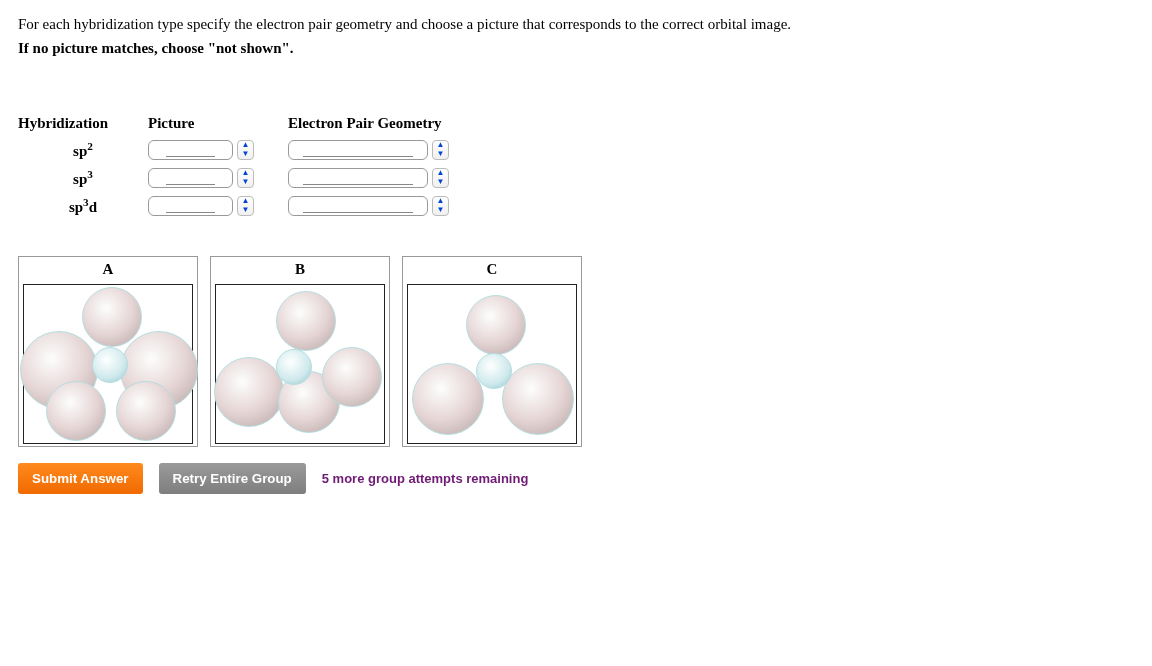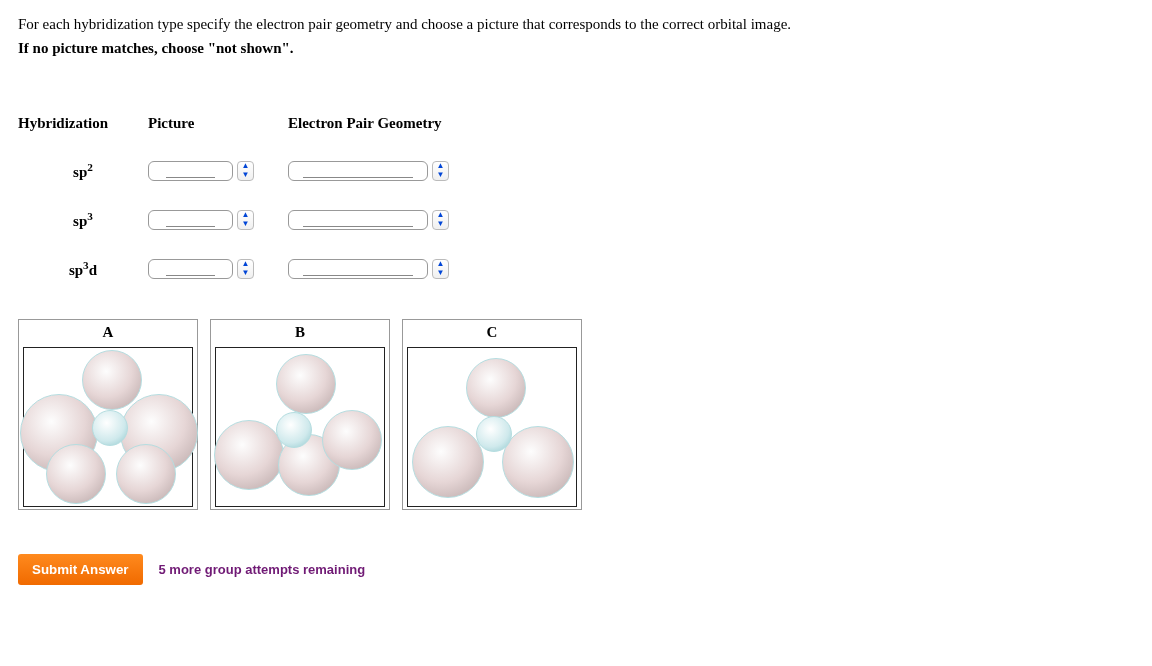--- a/index.html
+++ b/index.html
@@ -20,21 +20,20 @@
   }
   .col-hyb { width: 130px; font-weight: bold; }
   .col-pic { width: 140px; font-weight: bold; margin-top: 36px; }
   .col-geom { font-weight: bold; }
   .data-row { margin-top: 8px; }
   .hyb-cell {
     width: 130px;
     text-align: center;
     font-weight: bold;
     font-family: "Times New Roman", serif;
-    margin-top: 21px;
   }
   .hyb-cell sup { font-size: 0.75em; }
   .picker-cell {
     width: 140px;
     display: flex;
     align-items: center;
   }
   .picker-combo {
     display: flex;
     align-items: center;
@@ -106,21 +105,21 @@
   .lobe {
     position: absolute;
     background: radial-gradient(circle at 40% 35%, #fdfdfd, #e6d6d6 50%, #c9b8b8 80%);
     border: 1px solid #b5dde0;
     border-radius: 50%;
   }
   .lobe.small { width: 36px; height: 36px; }
   .lobe.med { width: 60px; height: 60px; }
   .lobe.big { width: 78px; height: 78px; }
   .btn-row {
-    margin-top: 44px;
+    margin-top: 16px;
     display: flex;
     align-items: center;
     gap: 16px;
     font-family: Arial, Helvetica, sans-serif;
     font-size: 13px;
   }
   .btn {
     padding: 8px 14px;
     border-radius: 3px;
     color: #fff;
@@ -262,14 +261,15 @@
       <div class="lobe med" style="left:58px;top:10px;"></div>
       <div class="lobe big" style="left:4px;top:78px;width:72px;height:72px;"></div>
       <div class="lobe big" style="left:94px;top:78px;width:72px;height:72px;"></div>
       <div class="lobe small" style="left:68px;top:68px;background:radial-gradient(circle at 40% 35%,#fff,#cfe9ec 60%,#a7d4d9 85%);"></div>
     </div>
   </div>
 </div>
 
 <div class="btn-row">
   <button class="btn btn-orange">Submit Answer</button>
+  <button class="btn btn-gray">Retry Entire Group</button>
   <span class="attempts">5 more group attempts remaining</span>
 </div>
 
 </body></html>

